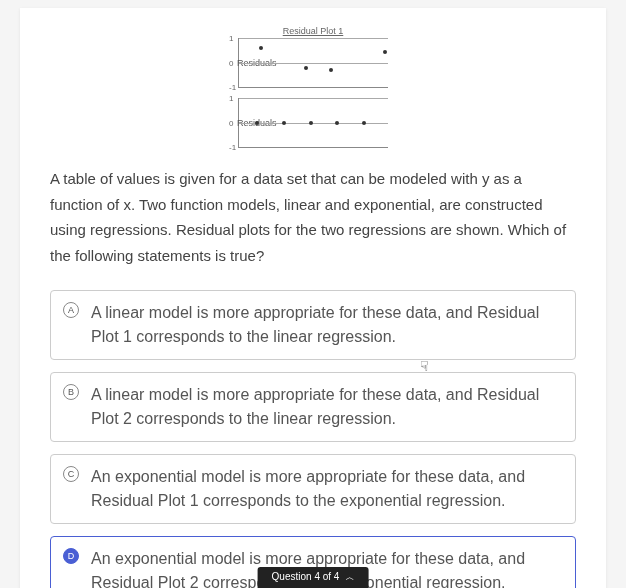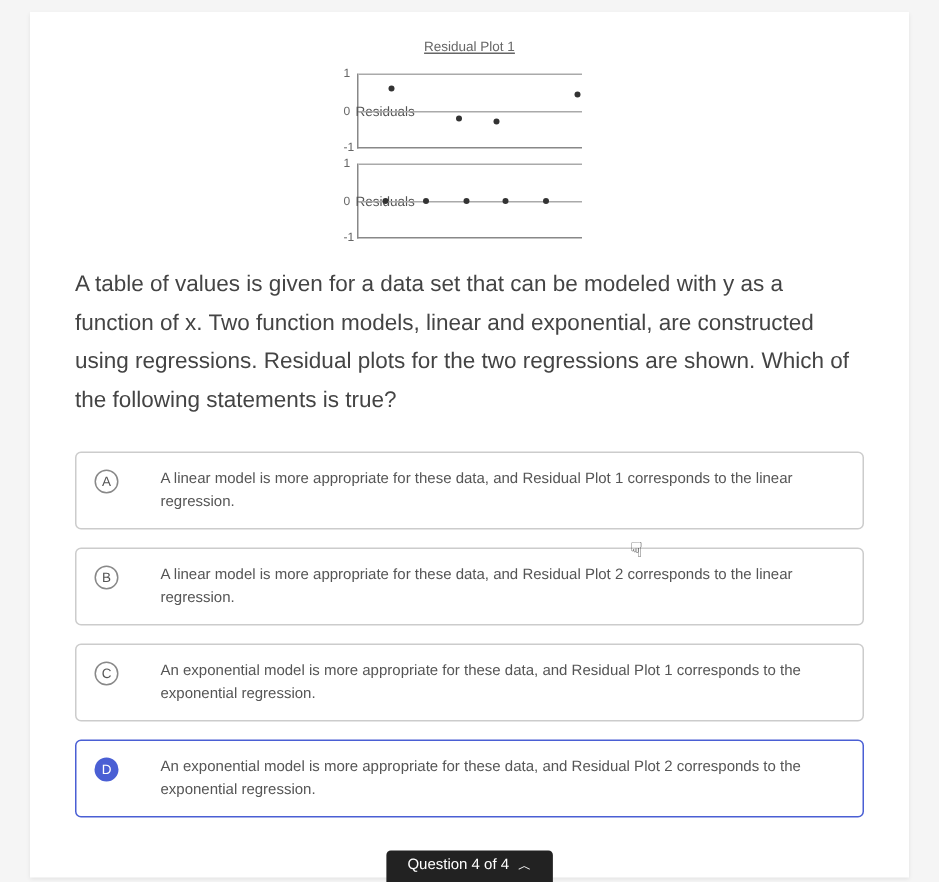--- a/index.html
+++ b/index.html
@@ -20,21 +20,21 @@
       min-height: 560px;
       box-shadow: 0 1px 3px rgba(0,0,0,0.08);
     }
     .plots-area {
       display: flex;
       flex-direction: column;
       align-items: center;
       margin-bottom: 18px;
     }
     .plot-block { position: relative; }
-    .plot-title { text-align: center; font-size: 9px; color: #666; margin-bottom: 13px; text-decoration: underline; }
+    .plot-title { text-align: center; font-size: 9px; color: #666; margin-bottom: 2px; text-decoration: underline; }
     .plot {
       position: relative;
       width: 150px;
       height: 50px;
       border-left: 1px solid #888;
       border-bottom: 1px solid #888;
     }
     .plot .tick { position: absolute; left: -10px; font-size: 8px; color: #666; transform: translateY(-50%); }
     .plot .axis-label { position: absolute; left: -50px; top: 50%; transform: translateY(-50%); font-size: 9px; color: #555; padding-left: 48px; }
     .plot .dot { position: absolute; width: 4px; height: 4px; background: #333; border-radius: 50%; transform: translate(-50%, -50%); }
@@ -52,21 +52,21 @@
       position: relative;
       cursor: pointer;
     }
     .option.selected { border: 1.5px solid #4a5fd4; }
     .opt-badge {
       width: 16px; height: 16px; border-radius: 50%;
       border: 1px solid #888; display: flex; align-items: center; justify-content: center;
       font-size: 9px; color: #555; flex-shrink: 0; margin-top: 1px;
     }
     .option.selected .opt-badge { background: #4a5fd4; border-color: #4a5fd4; color: #fff; }
-    .opt-text { font-size: 10px; color: #555; line-height: 1.5; margin-left: 16px; }
+    .opt-text { font-size: 16px; color: #555; line-height: 1.5; }
     .cursor-icon {
       position: absolute;
       left: 420px;
       top: 358px;
       font-size: 14px;
       color: #333;
       pointer-events: none;
     }
     .footer-bar {
       position: absolute;

